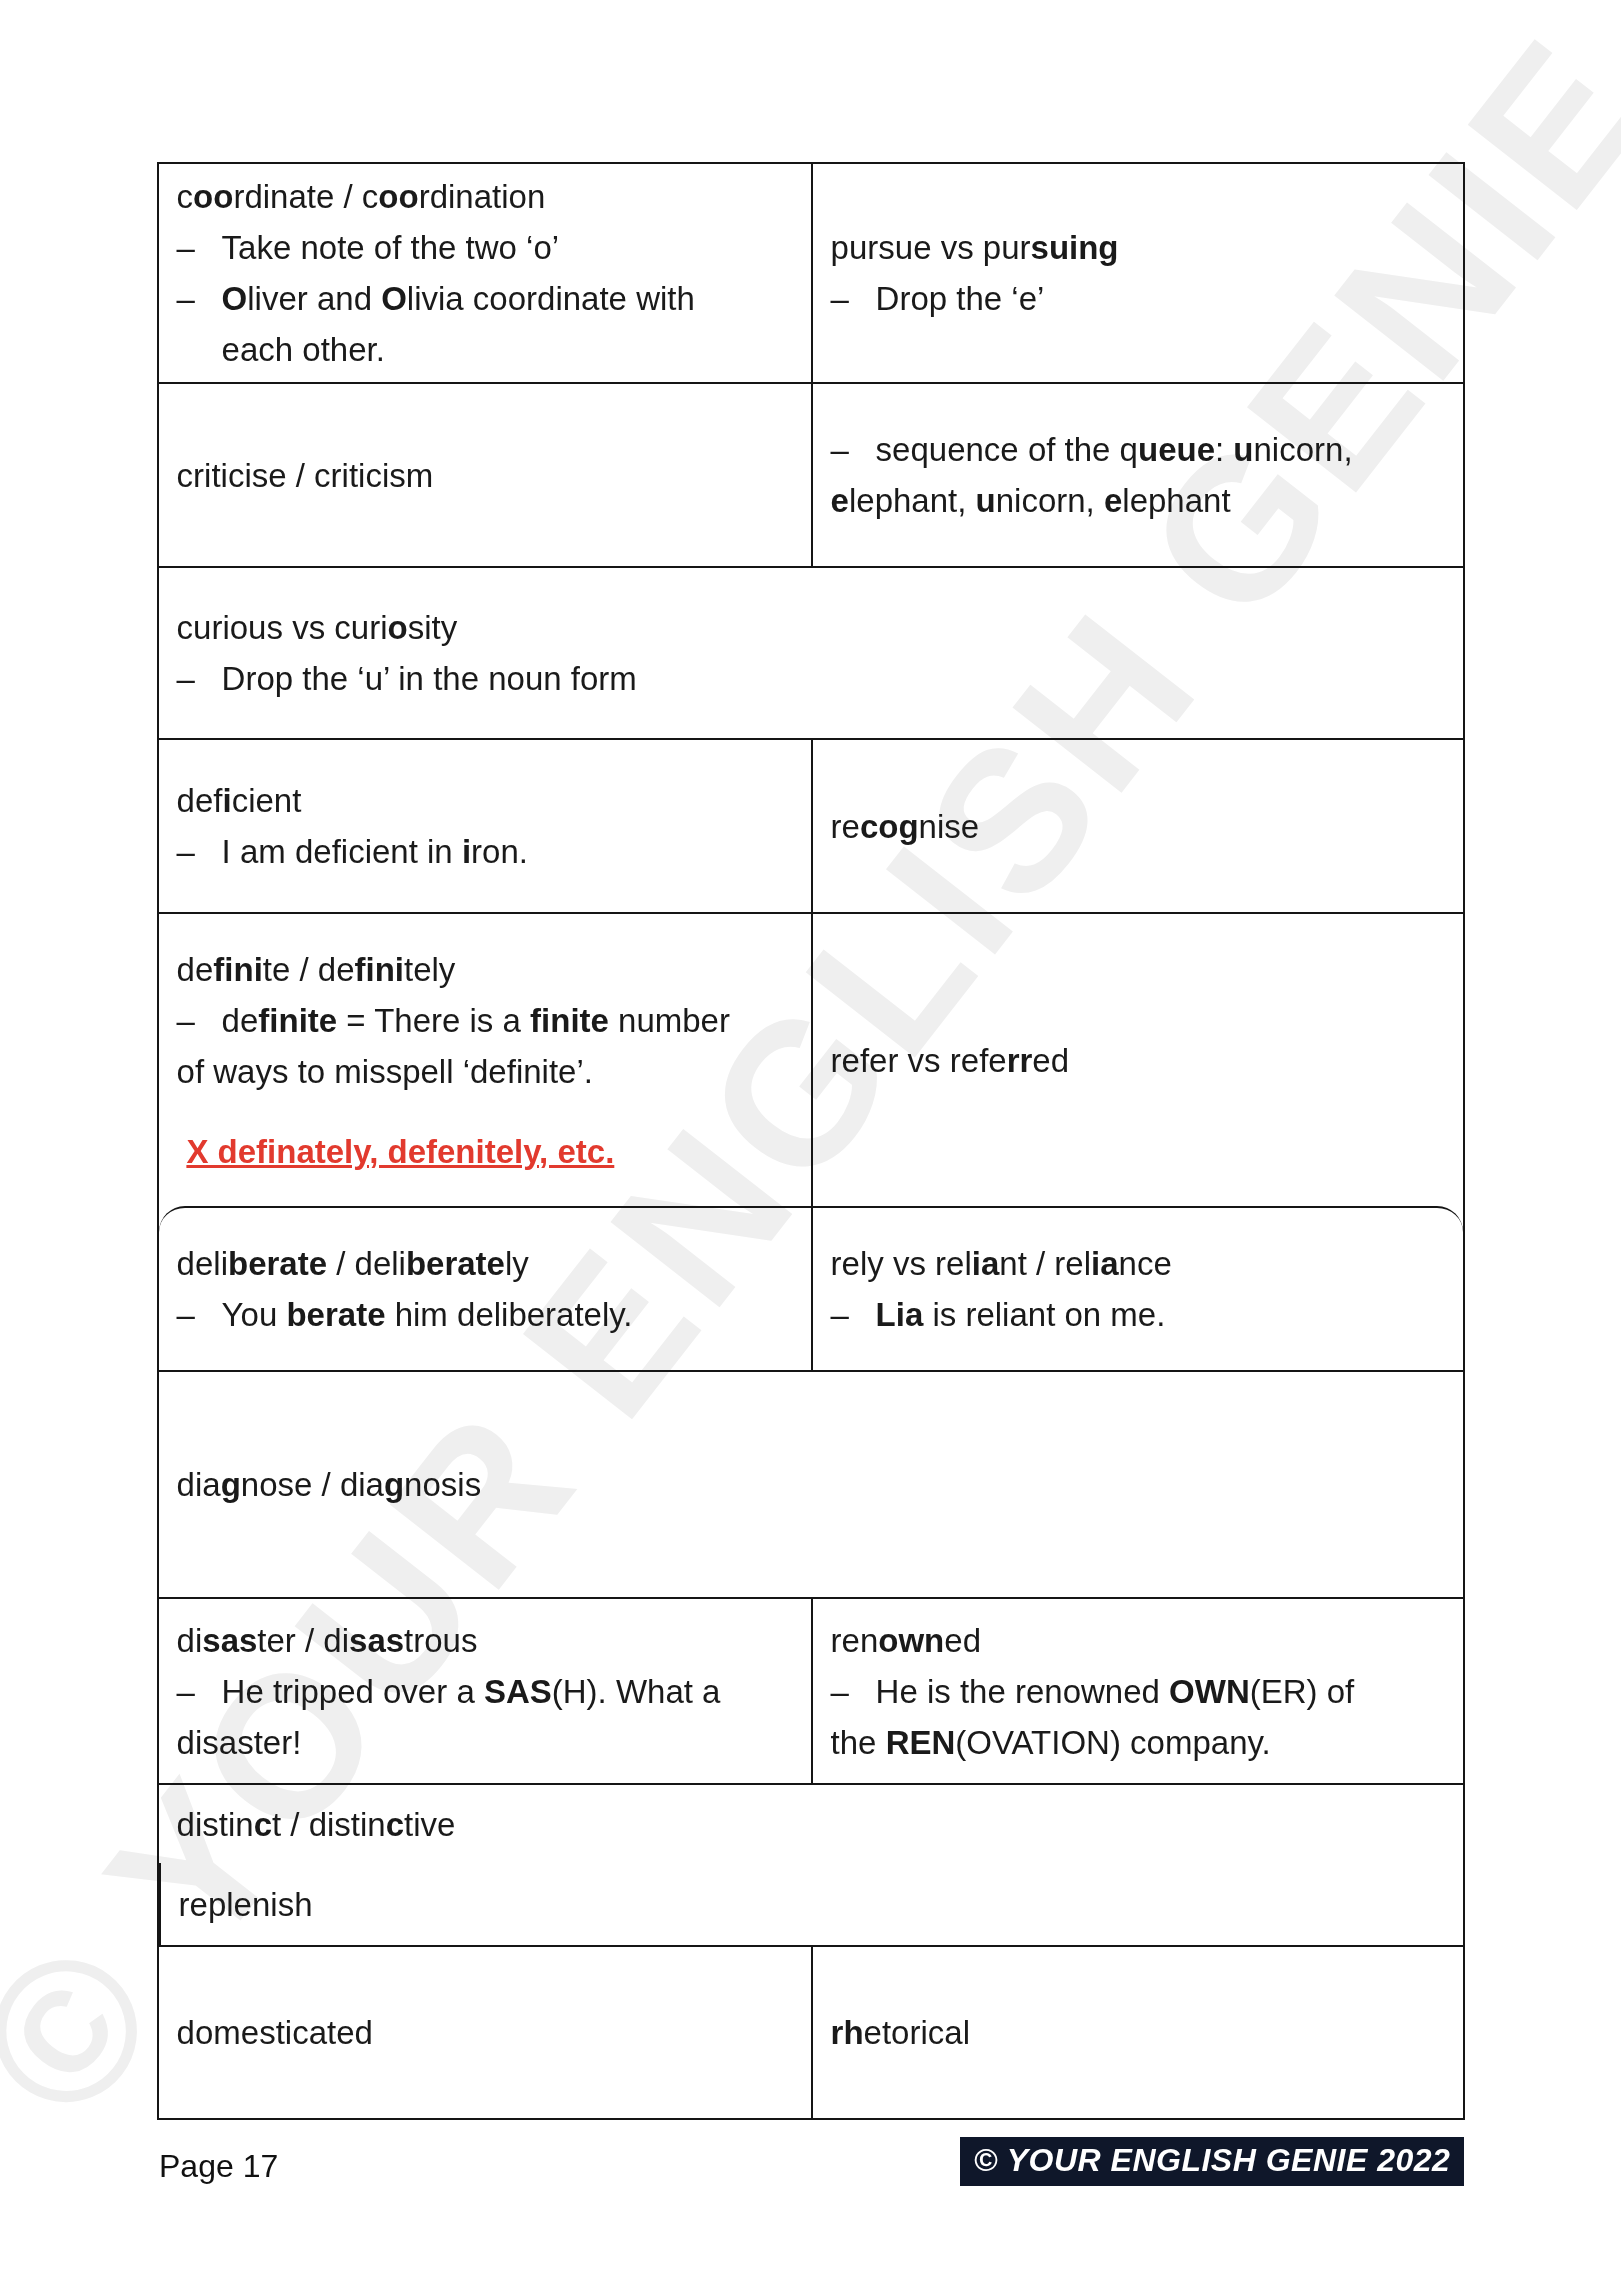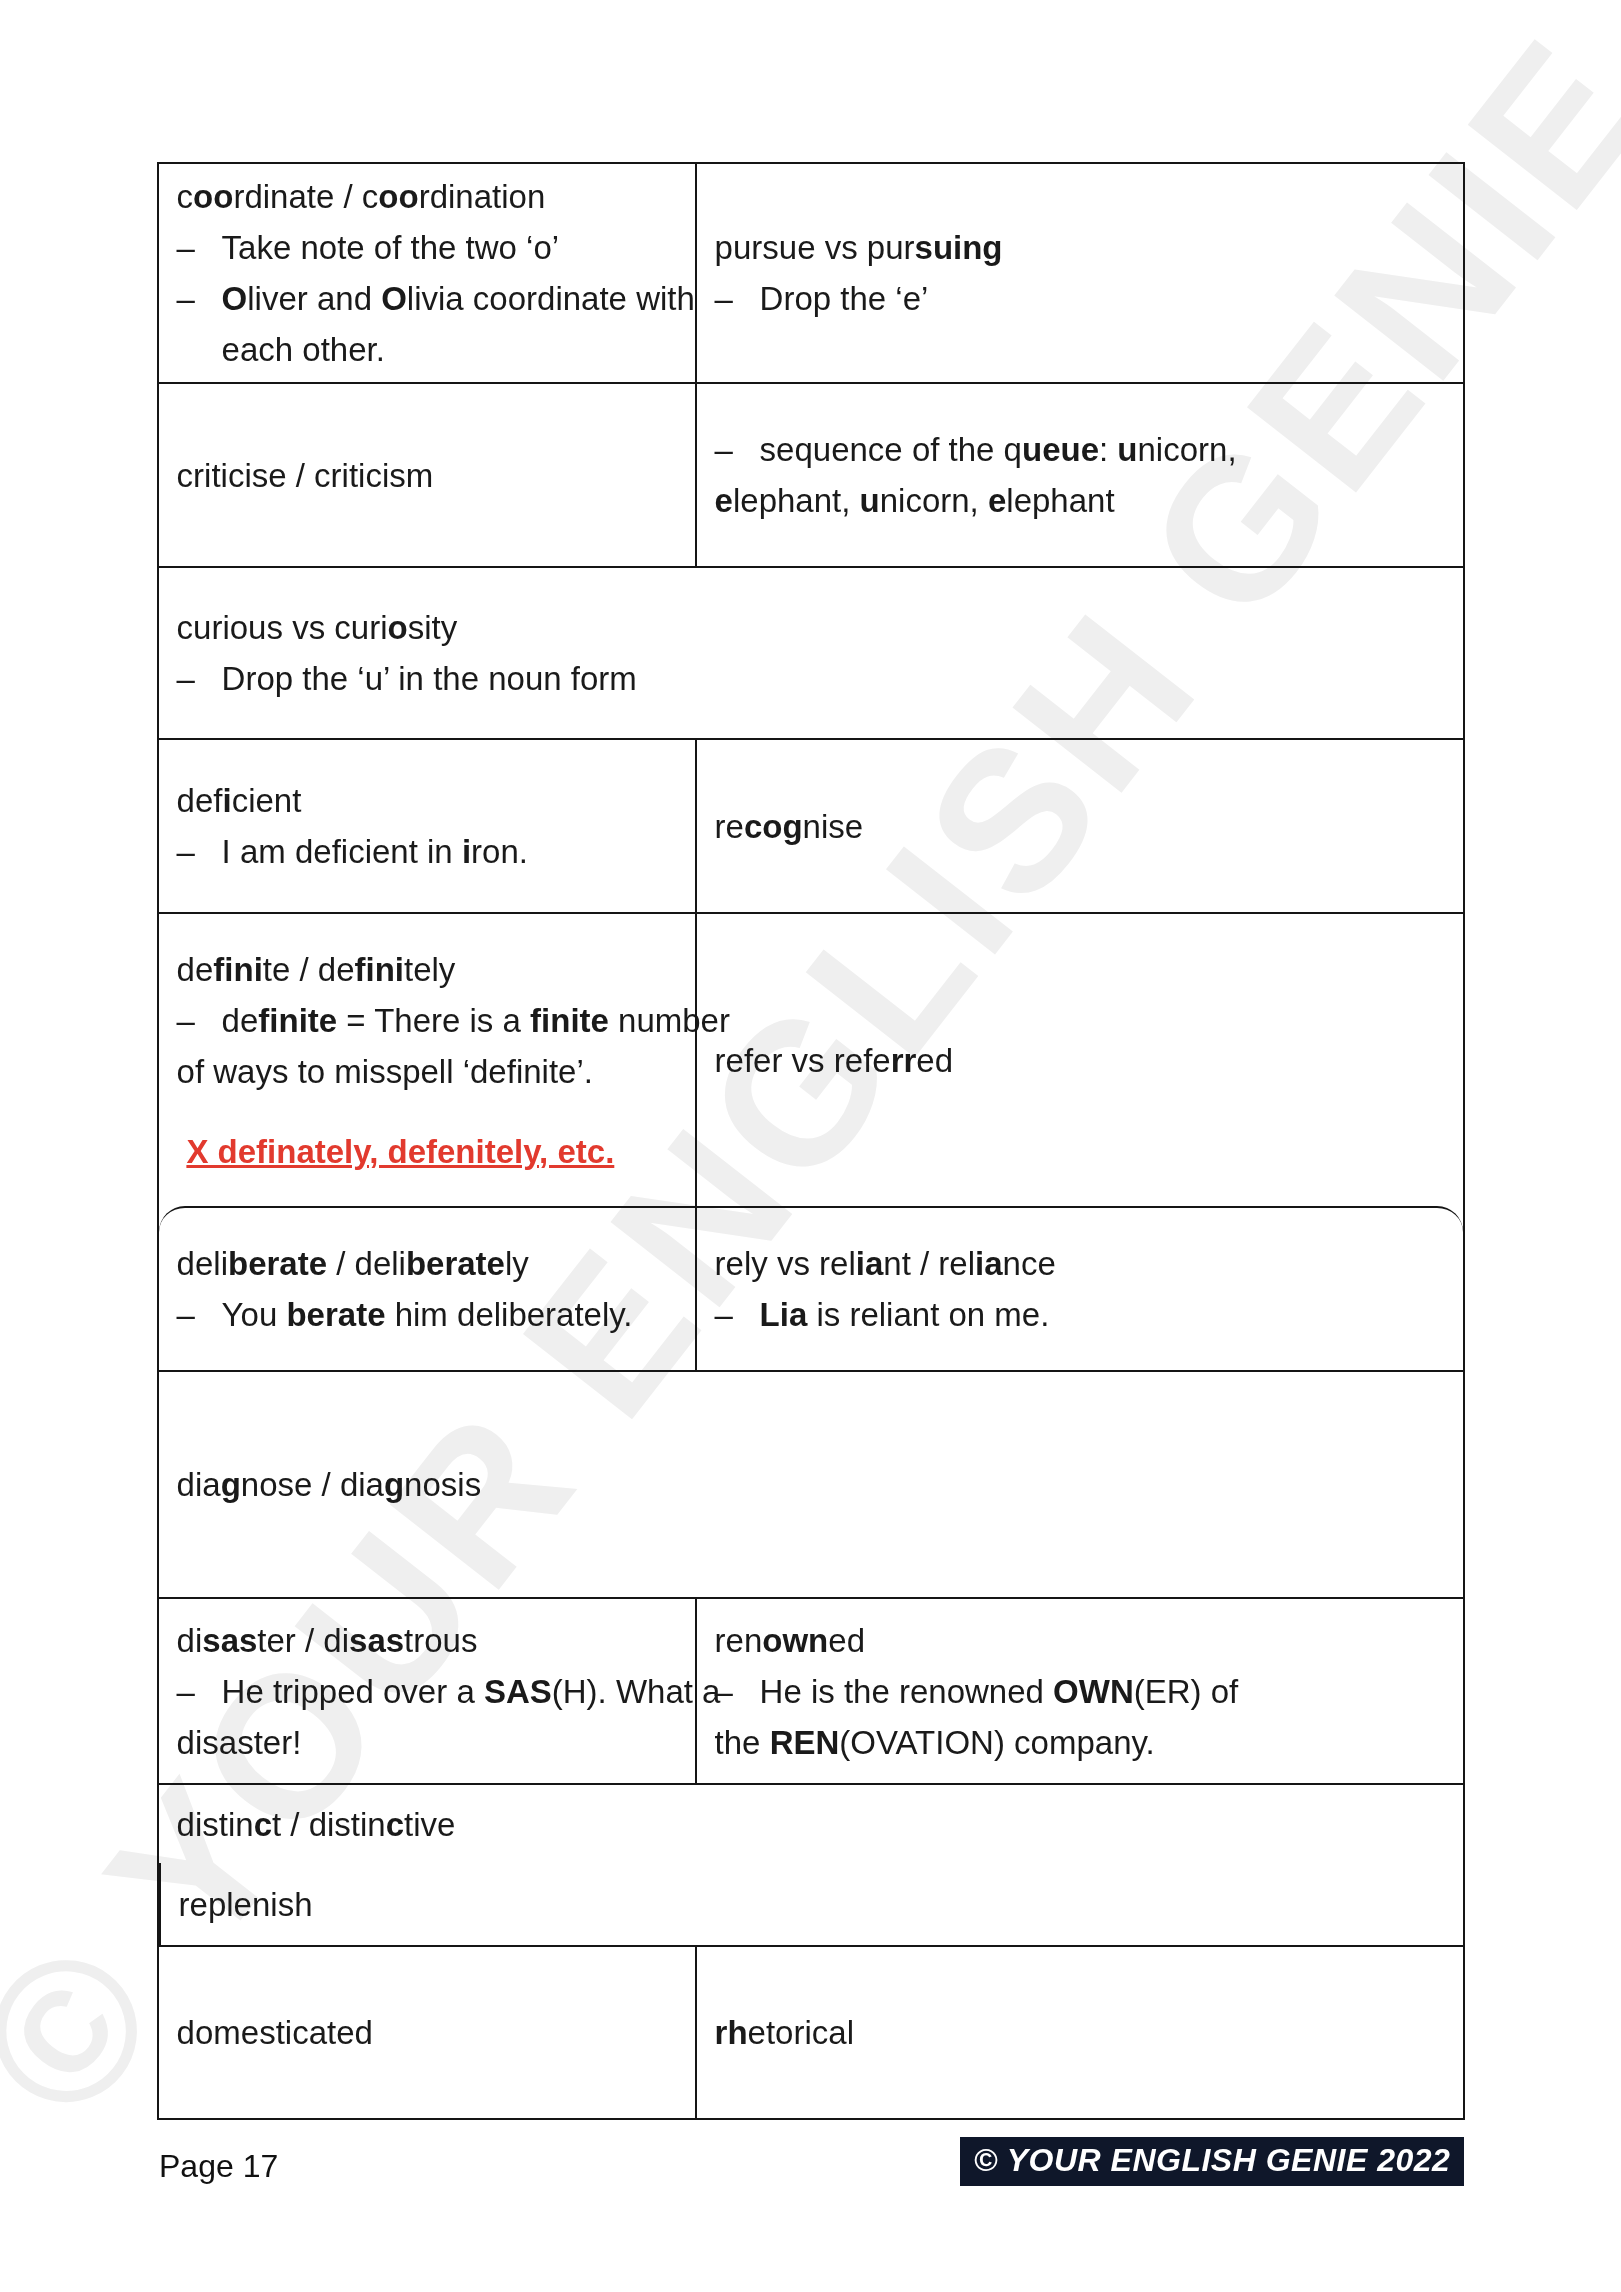--- a/index.html
+++ b/index.html
@@ -38,21 +38,21 @@
   .row + .row{border-top:2.9px solid #151515;}
   .cell{
     box-sizing:border-box;
     padding:13.7px 17.6px;
     display:flex;
     flex-direction:column;
     justify-content:center;
     font-size:33px;
     line-height:51px;
   }
-  .cell.left{width:536px;}
+  .cell.left{width:652px;}
   .cell.right{width:653px;border-left:2.9px solid #151515;flex:1;}
   .line{white-space:nowrap;}
   .line .dash{display:inline-block;width:45px;}
   .line.c{padding-left:45px;}
   .line.s{height:29px;}
   .line.x{color:#e23a2e;font-weight:bold;padding-left:9.8px;text-decoration:underline;}
   .bold{font-weight:bold;}
   .und{text-decoration-thickness:2.9px;text-underline-offset:6.9px;}
   
   #footer-left{

